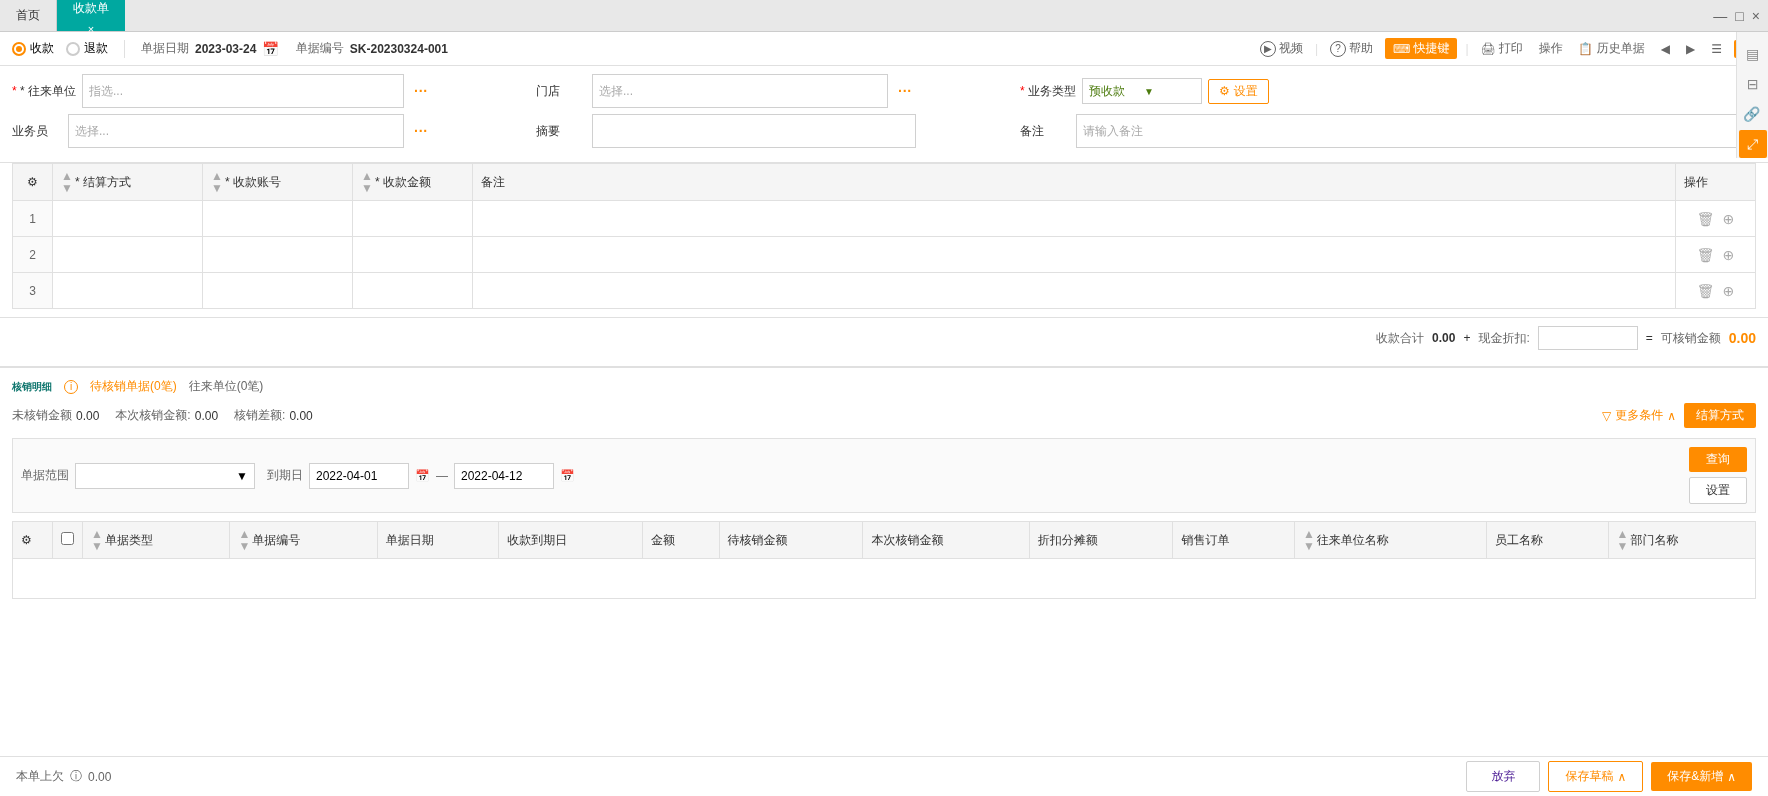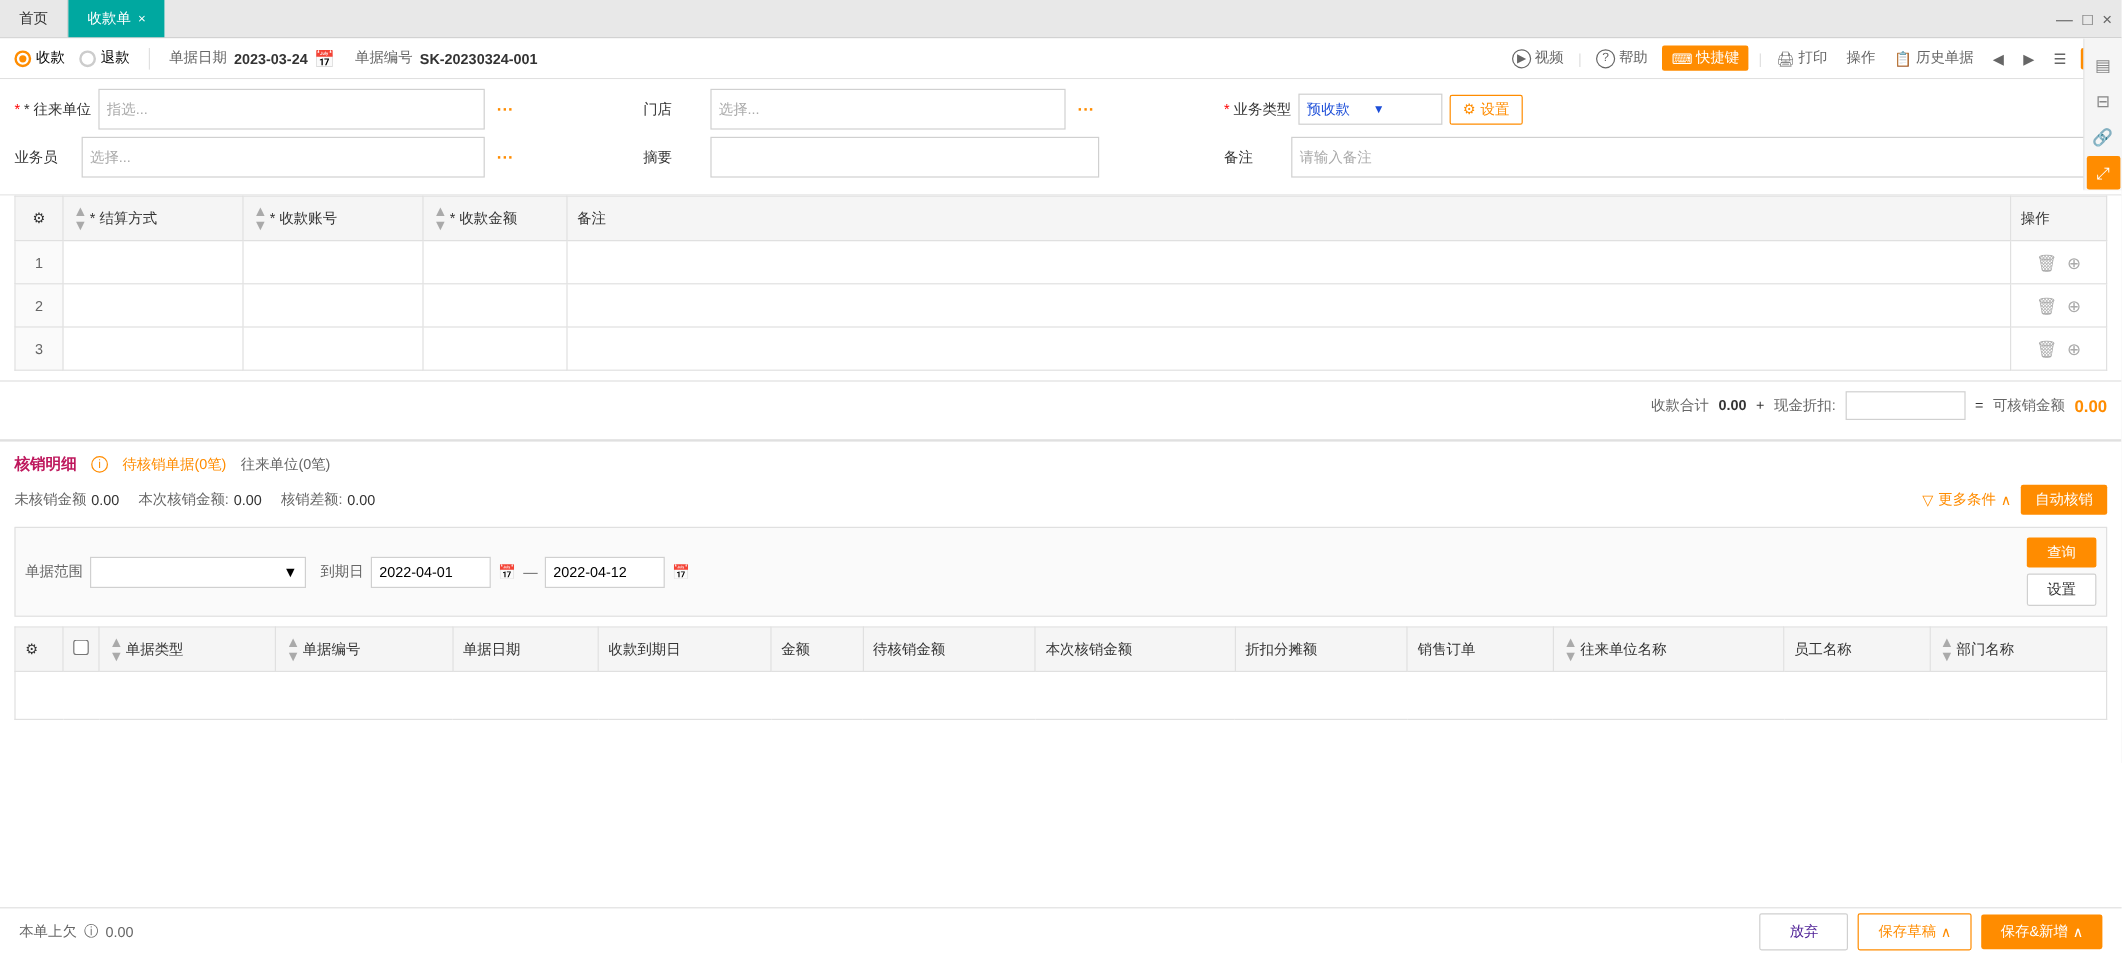--- a/index.html
+++ b/index.html
@@ -20,20 +20,21 @@
       cursor: pointer;
       border-right: 1px solid #ccc;
     }
     .tab-active {
       background: #00a8a0;
       color: #fff;
       padding: 0 16px; height: 100%;
       display: flex; align-items: center;
       cursor: pointer;
       gap: 6px;
+      flex-direction: column;
     }
     .tab-close {
       color: #fff; font-size: 11px; cursor: pointer;
       background: none; border: none; padding: 0;
     }
     .tab-bar-right {
       margin-left: auto;
       display: flex; align-items: center; gap: 8px; padding-right: 8px;
     }
     .win-btn { background: none; border: none; cursor: pointer; color: #666; font-size: 14px; }
@@ -105,21 +106,21 @@
     .more-btn {
       color: #ff8c00; cursor: pointer; padding: 0 4px;
       font-size: 14px; font-weight: bold;
     }
     .form-select {
       display: flex; align-items: center;
       border: 1px solid #d0d0d0; height: 26px;
       padding: 0 6px; background: #fff;
       gap: 4px; cursor: pointer; min-width: 120px;
     }
-    .form-select span { color: #1d4ed8; flex: 1; }
+    .form-select span { color: #4d7c0f; flex: 1; }
     .chevron-down { color: #aaa; font-size: 10px; }
     .setting-btn {
       display: flex; align-items: center; gap: 4px;
       border: 1px solid #ff8c00; color: #ff8c00;
       padding: 3px 10px; cursor: pointer; background: #fff;
       border-radius: 2px;
     }
 
     
     .table-section { padding: 0 12px 8px; background: #fff; }
@@ -163,21 +164,21 @@
       padding: 0 4px; outline: none;
     }
     .summary-total { color: #ff8c00; font-weight: bold; font-size: 14px; }
 
     
     .verify-section {
       background: #fff; margin-top: 8px; padding: 10px 12px;
       border-top: 2px solid #e0e0e0;
     }
     .verify-header { display: flex; align-items: center; gap: 12px; margin-bottom: 8px; }
-    .verify-title { font-size: 13px; font-weight: bold; color: #be185d; }
+    .verify-title { font-size: 10px; font-weight: bold; color: #0f766e; }
     .info-icon {
       width: 14px; height: 14px; border-radius: 50%;
       border: 1px solid #ff8c00; color: #ff8c00;
       display: inline-flex; align-items: center; justify-content: center;
       font-size: 10px; cursor: pointer;
     }
     .tab-link {
       color: #ff8c00; cursor: pointer; text-decoration: none;
     }
     .tab-link-gray { color: #666; cursor: pointer; }
@@ -530,21 +531,21 @@
       <div class="stat-item">
         <span>核销差额:</span>
         <span class="stat-value">0.00</span>
       </div>
       <div class="verify-right">
         <button class="filter-btn">
           <span>▽</span>
           <span>更多条件</span>
           <span>∧</span>
         </button>
-        <button class="auto-btn">自动核销</button>
+        <button class="auto-btn">结算方式</button>
       </div>
     </div>
 
     <div class="filter-row">
       <div class="filter-field">
         <span class="filter-label">单据范围</span>
         <div class="filter-select" style="min-width:180px; justify-content:space-between;">
           <span></span>
           <span>▼</span>
         </div>

